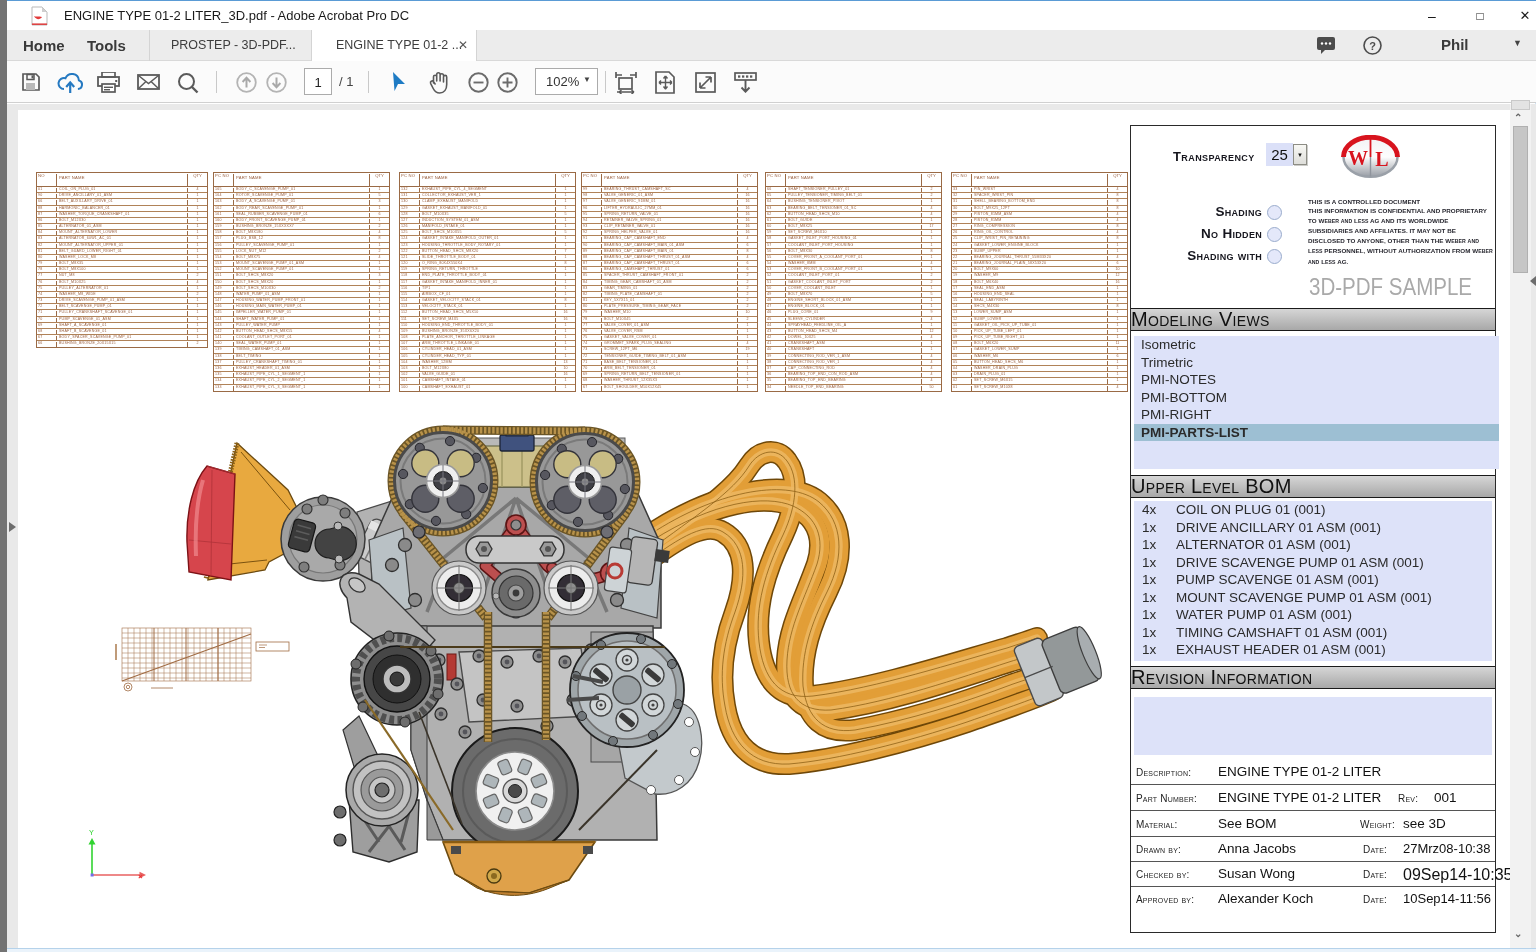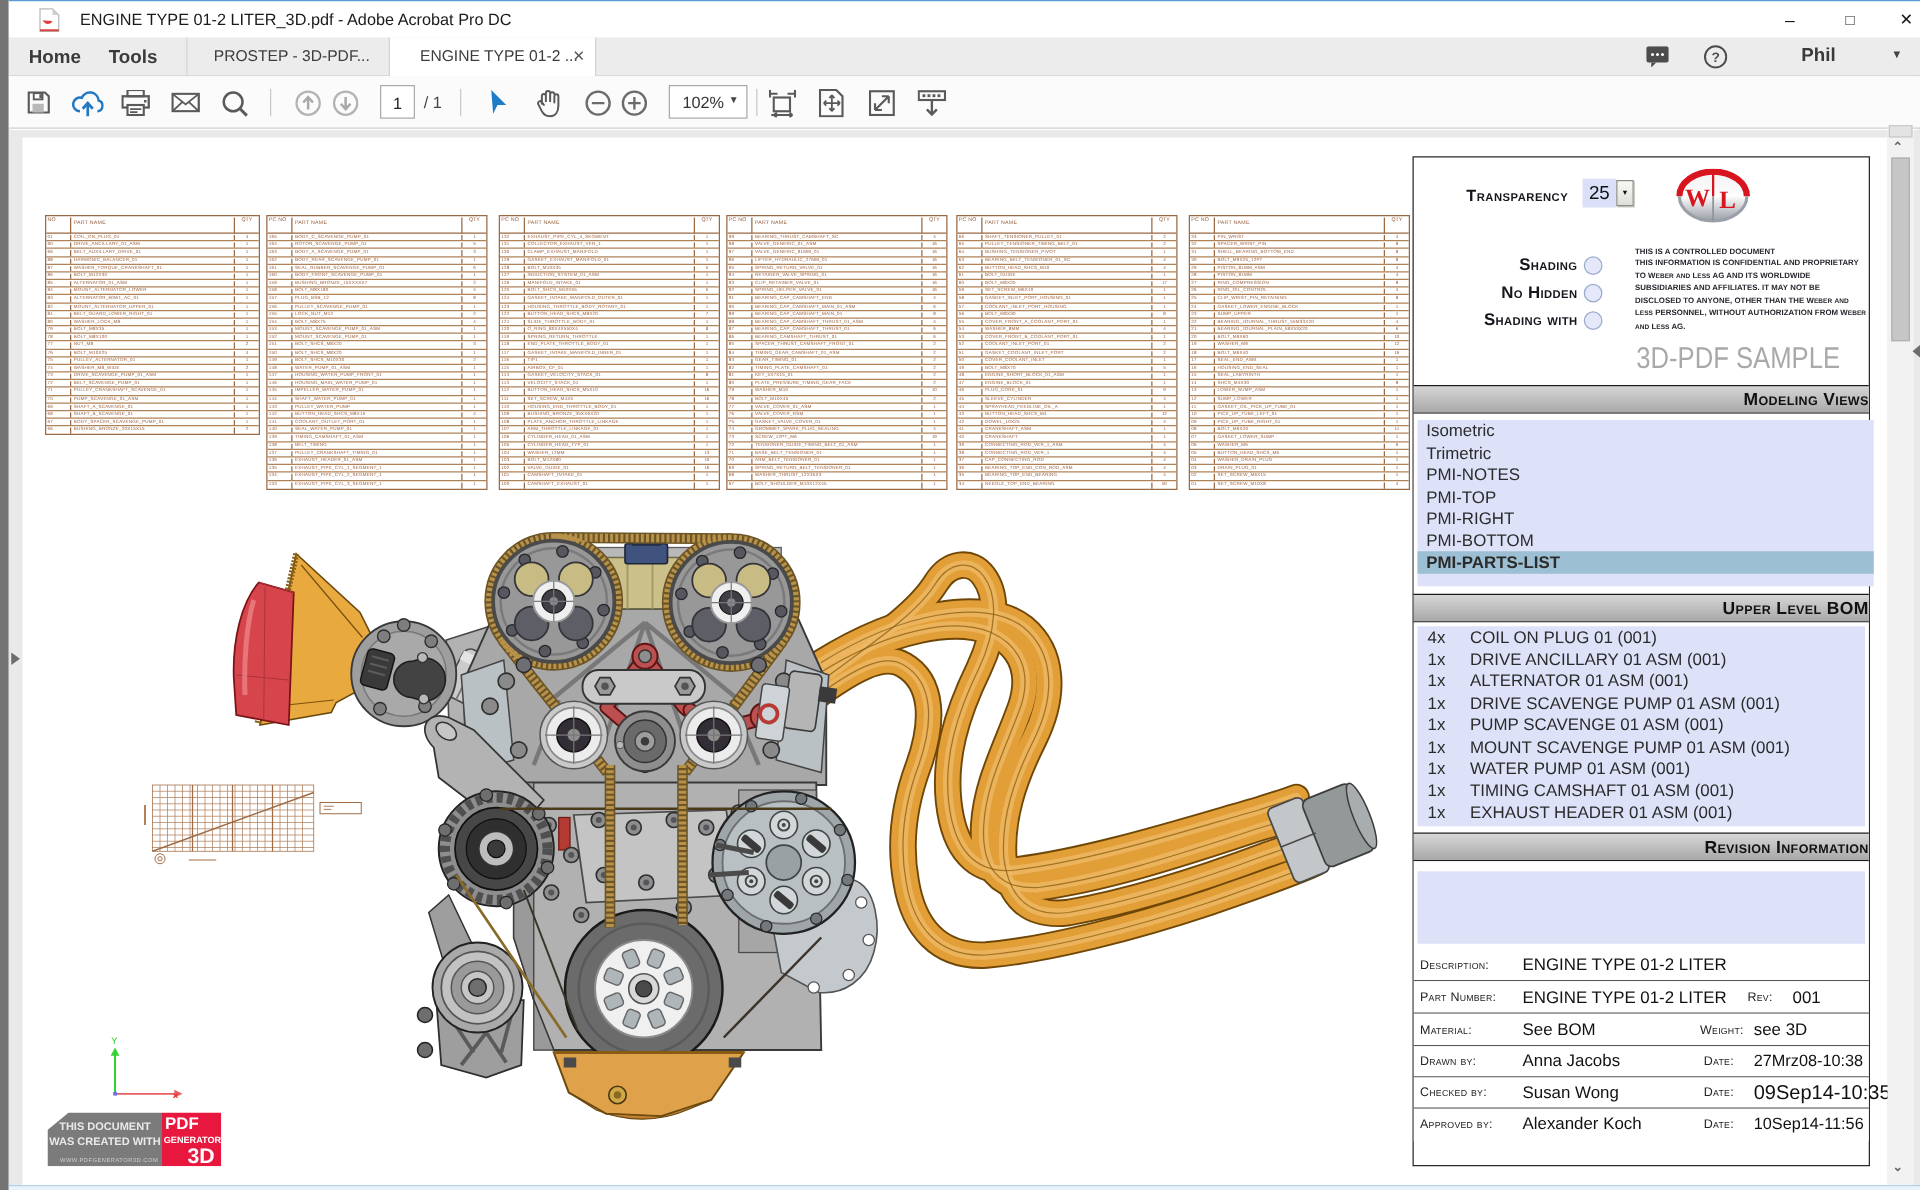--- a/index.html
+++ b/index.html
@@ -20,21 +20,21 @@
 .ptab{position:absolute;top:62px;border:1px solid #9a6a45;color:#9a6040;font-size:3.6px;line-height:1}
 .pth{height:14px;border-bottom:1px solid #9a6a45;position:relative;font-size:4.2px}
 .pth .c2{padding-top:2px}
 .ptr{height:6.18px;border-bottom:1px solid #b08258;position:relative;overflow:hidden}
 .ptr:last-child{border-bottom:none}
 .c1{position:absolute;left:1px;top:1px;width:16px;letter-spacing:.2px}
 .c2{position:absolute;left:19px;top:1px;border-left:1px solid #9a6a45;padding-left:2px;height:100%;width:132px;letter-spacing:.2px}
 .c3{position:absolute;right:0;top:1px;border-left:1px solid #9a6a45;width:20px;height:100%;text-align:center}
 
 #rpanel{position:absolute;left:1112px;top:15px;width:366px;height:808px;border:1px solid #2a2a2a;background:#fff;font-family:"Liberation Sans",sans-serif}
-.gbar{position:relative;width:100%;height:23px;background:linear-gradient(#d6d6d6,#a8a8a8);border-top:1px solid #1a1a1a;border-bottom:1px solid #1a1a1a;text-align:right;font-variant:small-caps;font-weight:bold;font-size:14px;color:#111;line-height:21px;letter-spacing:.3px}
+.gbar{position:relative;width:100%;height:23px;background:linear-gradient(#d6d6d6,#a8a8a8);border-top:1px solid #1a1a1a;border-bottom:1px solid #1a1a1a;text-align:left;font-variant:small-caps;font-weight:normal;font-size:20px;color:#111;line-height:21px;letter-spacing:.3px}
 .lavbox{background:#dde2f9}
 .viewrow{height:17.5px;font-size:13.5px;color:#2b2b2b;padding-left:7px;line-height:17.5px}
 .bomrow{height:17.5px;font-size:13.5px;color:#2b2b2b;line-height:17.5px;position:relative}
 .bomrow .q{position:absolute;left:8px}.bomrow .n{position:absolute;left:42px}
 .tbl-row{position:relative;border-bottom:1px solid #555;background:#fff}
 .sclab{font-variant:small-caps;font-size:10px;color:#222;letter-spacing:.2px}
 </style></head><body>
 <div id="win">
 
 <div id="titlebar">
@@ -1185,23 +1185,22 @@
   <div style="position:absolute;left:177px;top:71px;width:188px;font-size:6.25px;line-height:9.45px;color:#26262e;text-align:left;font-weight:bold;letter-spacing:.05px">THIS IS A CONTROLLED DOCUMENT<br>THIS INFORMATION IS CONFIDENTIAL AND PROPRIETARY<br>TO W<small>EBER</small> <small>AND</small> L<small>ESS</small> AG AND ITS WORLDWIDE<br>SUBSIDIARIES AND AFFILIATES. IT MAY NOT BE<br>DISCLOSED TO ANYONE, OTHER THAN THE W<small>EBER</small> <small>AND</small><br>L<small>ESS</small> PERSONNEL, WITHOUT AUTHORIZATION FROM W<small>EBER</small><br><small>AND</small> L<small>ESS</small> AG.</div>
   <div style="position:absolute;left:178px;top:147px;font-size:24px;color:#a9a9a9;white-space:nowrap;transform:scaleX(.855);transform-origin:left">3D-PDF SAMPLE</div>
  </div>
  <div class="gbar">Modeling Views</div>
 
  <div style="position:relative;width:100%;height:144px;background:#fff">
   <div class="lavbox" style="position:absolute;left:3px;top:5px;width:365px;height:133px">
    <div class="viewrow">Isometric</div>
    <div class="viewrow">Trimetric</div>
    <div class="viewrow">PMI-NOTES</div>
-   <div class="viewrow">PMI-TOP</div>
+   <div class="viewrow">PMI-BOTTOM</div>
    <div class="viewrow">PMI-RIGHT</div>
-   <div class="viewrow">PMI-BOTTOM</div>
    <div class="viewrow" style="background:#9dbfd3;font-weight:bold">PMI-PARTS-LIST</div>
   </div>
  </div>
  <div class="gbar">Upper Level BOM</div>
 
  <div style="position:relative;width:100%;height:168px;background:#fff">
   <div class="lavbox" style="position:absolute;left:3px;top:3px;width:358px;height:160px">
    <div class="bomrow">
                 <span class="q">4x</span>
                 <span class="n">COIL ON PLUG 01 (001)</span>
@@ -1598,32 +1597,20 @@
 <svg style="position:absolute;left:68px;top:722px" width="75" height="60" viewBox="0 0 75 60">
  <path d="M17 18 v31" stroke="#31d431" stroke-width="1.6"></path>
  <path d="M17 12 l-3.5 6.5 h7 z" fill="#31d431"></path>
  <text x="14" y="9" font-size="8" fill="#31d431" font-family="Liberation Mono">Y</text>
  <path d="M17 49 h48" stroke="#e86060" stroke-width="1.4"></path>
  <path d="M71 49 l-6.5-3.2 v6.4 z" fill="#e86060"></path>
  <text x="63" y="53" font-size="8" fill="#e83030" font-family="Liberation Mono" font-weight="bold">×</text>
  <rect x="15.6" y="47.5" width="3" height="3" fill="#7070e8"></rect>
 </svg>
 
-<div style="position:absolute;left:31px;top:786px;width:139px;height:43px">
- <svg width="139" height="43" viewBox="0 0 139 43">
-  <path d="M17 0 H91 V43 H0 V14 Z" fill="#7b7b7b"></path>
-  <rect x="91" y="0" width="48" height="43" fill="#e8173d"></rect>
-  <text x="46" y="14" font-size="8.8" font-weight="bold" fill="#e9e9e9" text-anchor="middle" font-family="Liberation Sans">THIS DOCUMENT</text>
-  <text x="46" y="26" font-size="8.8" font-weight="bold" fill="#e9e9e9" text-anchor="middle" font-family="Liberation Sans">WAS CREATED WITH</text>
-  <text x="10" y="39.5" font-size="4.6" fill="#cfcfcf" font-family="Liberation Sans" letter-spacing=".4">WWW.PDFGENERATOR3D.COM</text>
-  <text x="94" y="13.5" font-size="13.5" font-weight="bold" fill="#fff" font-family="Liberation Sans">PDF</text>
-  <text x="93" y="24" font-size="7.3" font-weight="bold" fill="#fff" font-family="Liberation Sans">GENERATOR</text>
-  <text x="112" y="40" font-size="17" font-weight="bold" fill="#fff" font-family="Liberation Sans">3D</text>
- </svg>
-</div>
 
 <div style="position:absolute;left:2px;top:418px;width:0;height:0;border-left:7px solid #6d6d6d;border-top:5.5px solid transparent;border-bottom:5.5px solid transparent"></div>
 
 <div style="position:absolute;left:1503px;top:0;width:21px;height:844px;background:#f2f2f2">
  <div style="position:absolute;left:1px;top:-4px;width:19px;height:10px;background:#e3e3e3;border:1px solid #c9c9c9"></div>
         <div style="position:absolute;left:4px;top:8px;font-size:10px;color:#666;font-weight:bold">⌃</div>
  <div style="position:absolute;left:3px;top:22px;width:15px;height:147px;background:#c6c6c6;border:1px solid #b0b0b0"></div>
  <div style="position:absolute;left:4px;top:824px;font-size:10px;color:#666;font-weight:bold">⌄</div>
  <div style="position:absolute;left:20px;top:172px;width:0;height:0;border-right:6px solid #6d6d6d;border-top:5px solid transparent;border-bottom:5px solid transparent"></div>
 </div>

